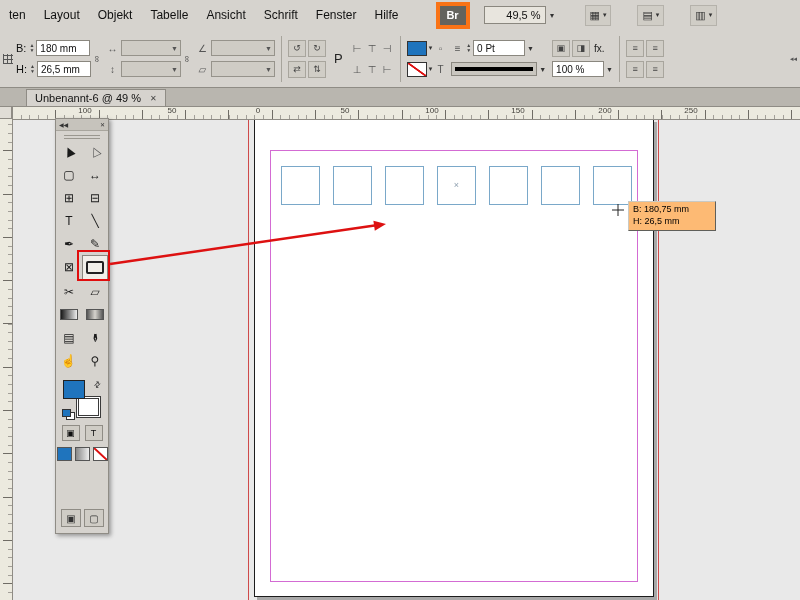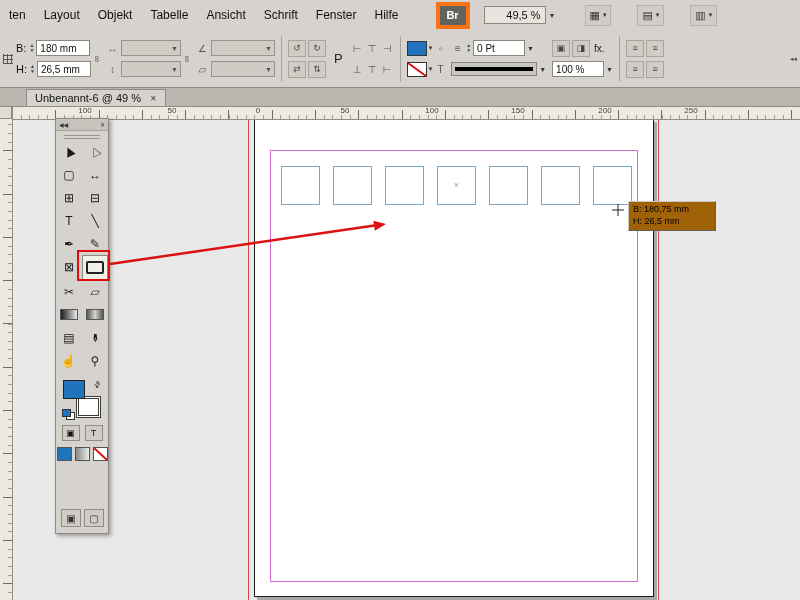--- a/index.html
+++ b/index.html
@@ -111,21 +111,21 @@
   .apply-row{display:flex;justify-content:center;gap:3px;margin-top:6px}
   .apply-btn{width:13px;height:12px;border:1px solid #555}
   .apply-color{background:#1f74bd}
   .apply-grad{background:linear-gradient(90deg,#888,#eee)}
   .apply-none{background:linear-gradient(to top right,#fff 42%,#d11 47%,#d11 53%,#fff 58%)}
   .screen-row{display:flex;justify-content:flex-start;gap:3px;margin:auto 0 6px 5px}
   .screen-btn{width:18px;height:16px;border:1px solid #8f8c85;background:#cfccc5;display:flex;
               align-items:center;justify-content:center;font-size:10px;color:#333}
 
   
-  .tooltip{position:absolute;left:628px;top:201px;width:78px;height:26px;background:#a16207;
+  .tooltip{position:absolute;left:628px;top:201px;width:78px;height:26px;background:#fdba74;
            border:1px solid #5f5f5a;border-top-color:#c9c9c3;border-left-color:#c9c9c3;z-index:60;
            font-size:9px;line-height:12px;padding:1px 4px;color:#000;white-space:nowrap}
   .tooltip span{display:block}
   .annotation-svg{position:absolute;left:0;top:0;z-index:70;pointer-events:none}
   .tool-highlight{position:absolute;left:77px;top:250px;width:29px;height:27px;
                   border:2px solid #e00d0d;z-index:75;pointer-events:none}
 </style>
 </head>
 <body>
 

